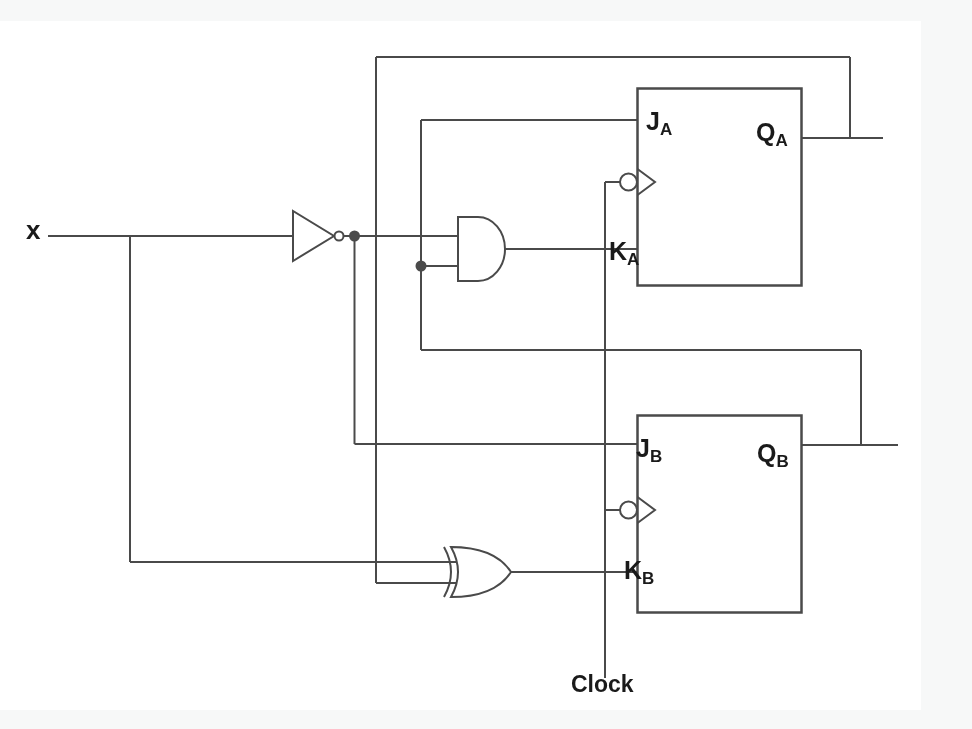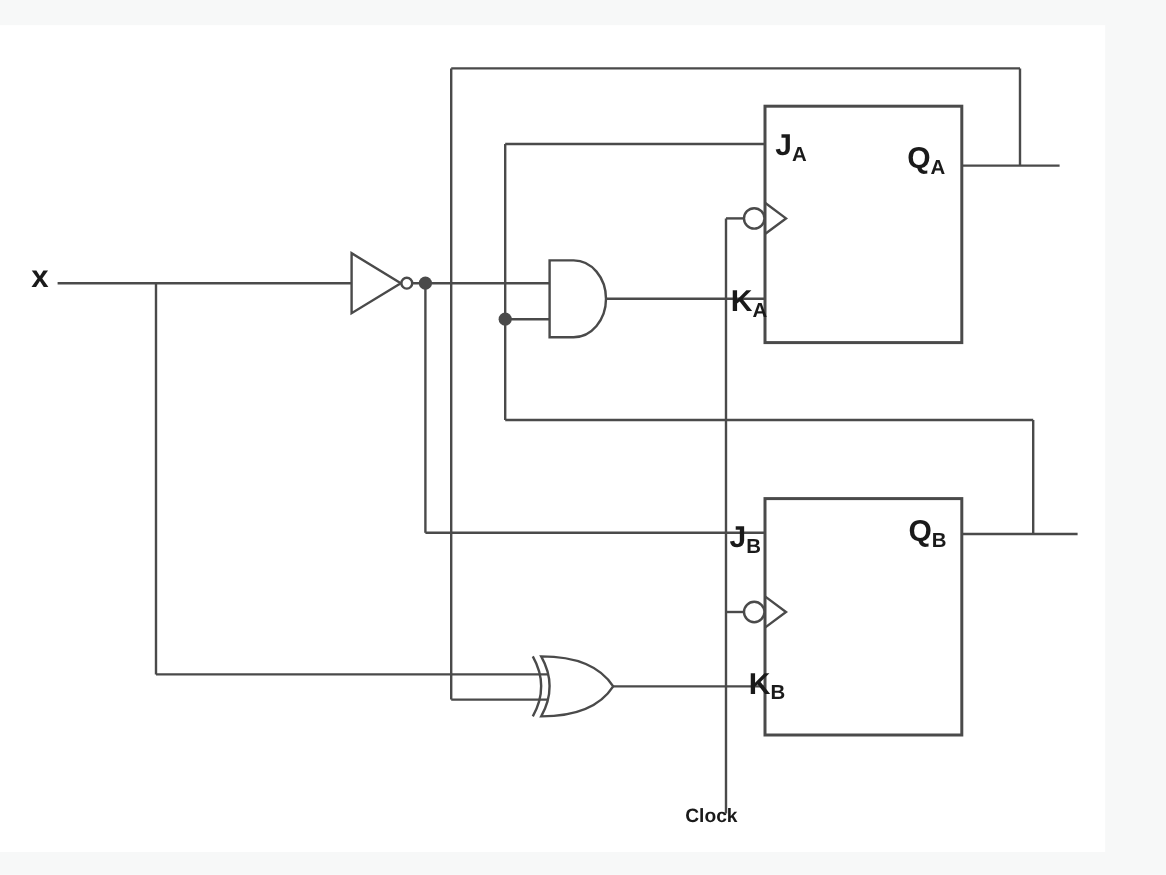--- a/index.html
+++ b/index.html
@@ -32,21 +32,21 @@
     font-weight:bold;
     line-height:1;
     white-space:nowrap;
   }
   .lbl .sub{
     display:inline-block;
     font-size:0.68em;
     transform:translateY(0.28em);
   }
   .fs25{font-size:25px;}
-  .fs24{font-size:16px;}
+  .fs24{font-size:23px;}
   .fs26{font-size:26px;}
 </style>
 </head>
 <body>
 
 <div class="canvas"></div>
 
 <svg width="972" height="729" viewBox="0 0 972 729">
 
   <g>
@@ -116,15 +116,15 @@
 </svg>
 
 <div class="lbl fs26" style="left:26px;top:217px;"><span>x</span></div>
 
 <div class="lbl fs24" style="left:571px;top:673px;"><span>Clock</span></div>
 
 <div class="lbl fs25" style="left:646px;top:109px;"><span>J</span><span class="sub">A</span></div>
 <div class="lbl fs25" style="left:756px;top:120px;"><span>Q</span><span class="sub">A</span></div>
 <div class="lbl fs25" style="left:609px;top:239px;"><span>K</span><span class="sub">A</span></div>
 
-<div class="lbl fs25" style="left:608px;top:436px;"><span>J</span><span class="sub">B</span></div>
-<div class="lbl fs25" style="left:757px;top:431px;"><span>Q</span><span class="sub">B</span></div>
+<div class="lbl fs25" style="left:636px;top:436px;"><span>J</span><span class="sub">B</span></div>
+<div class="lbl fs25" style="left:757px;top:441px;"><span>Q</span><span class="sub">B</span></div>
 <div class="lbl fs25" style="left:624px;top:558px;"><span>K</span><span class="sub">B</span></div>
 
 </body></html>

